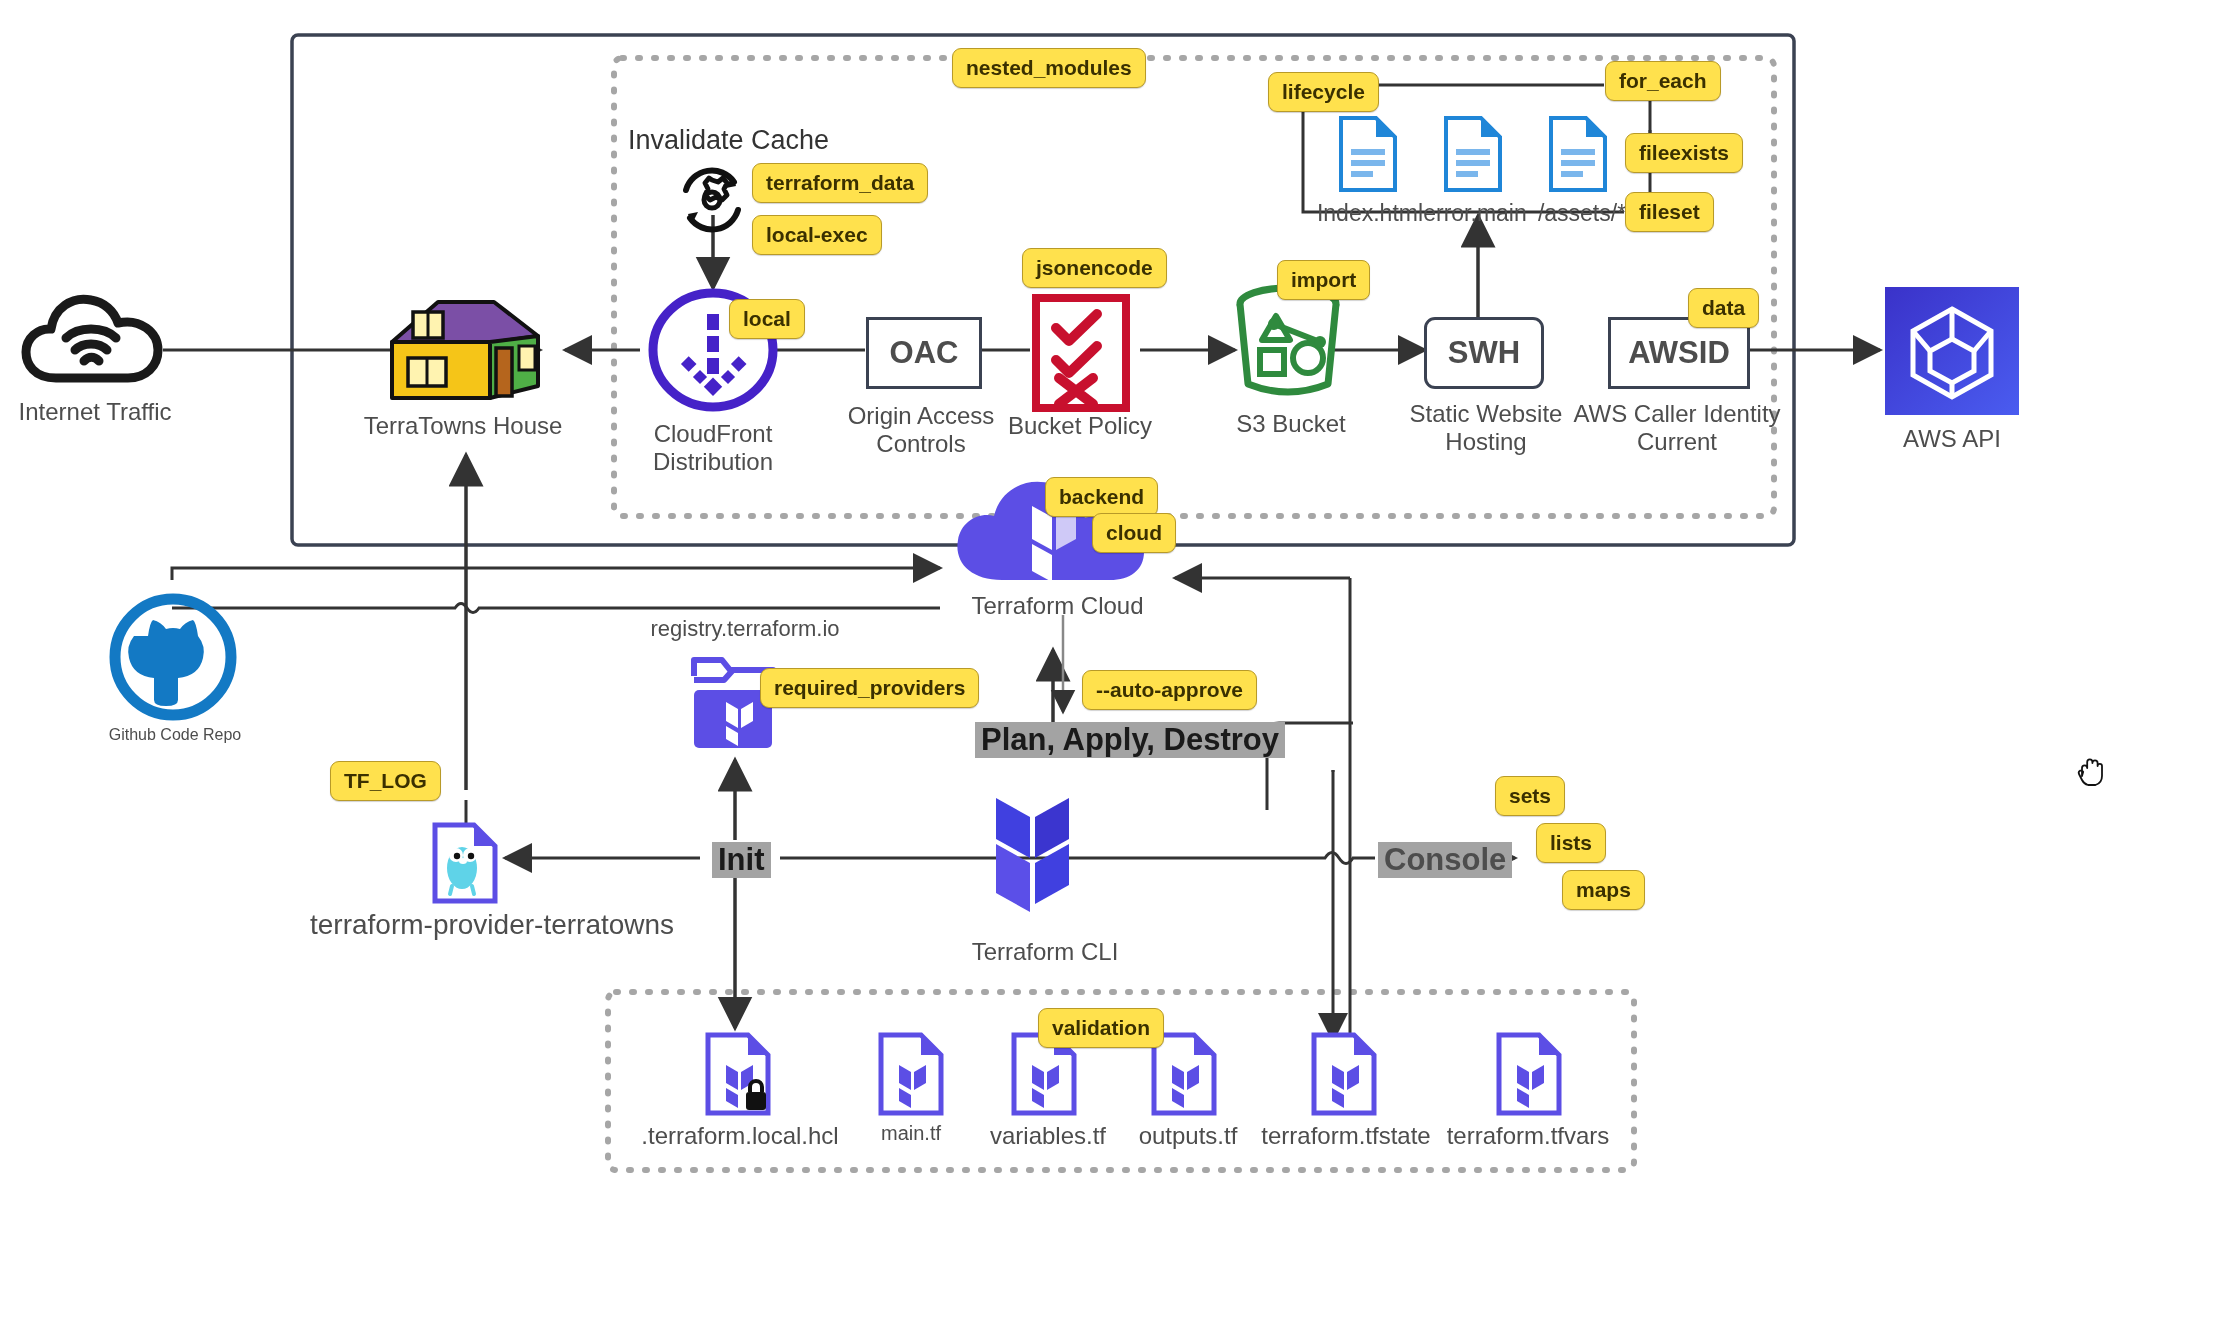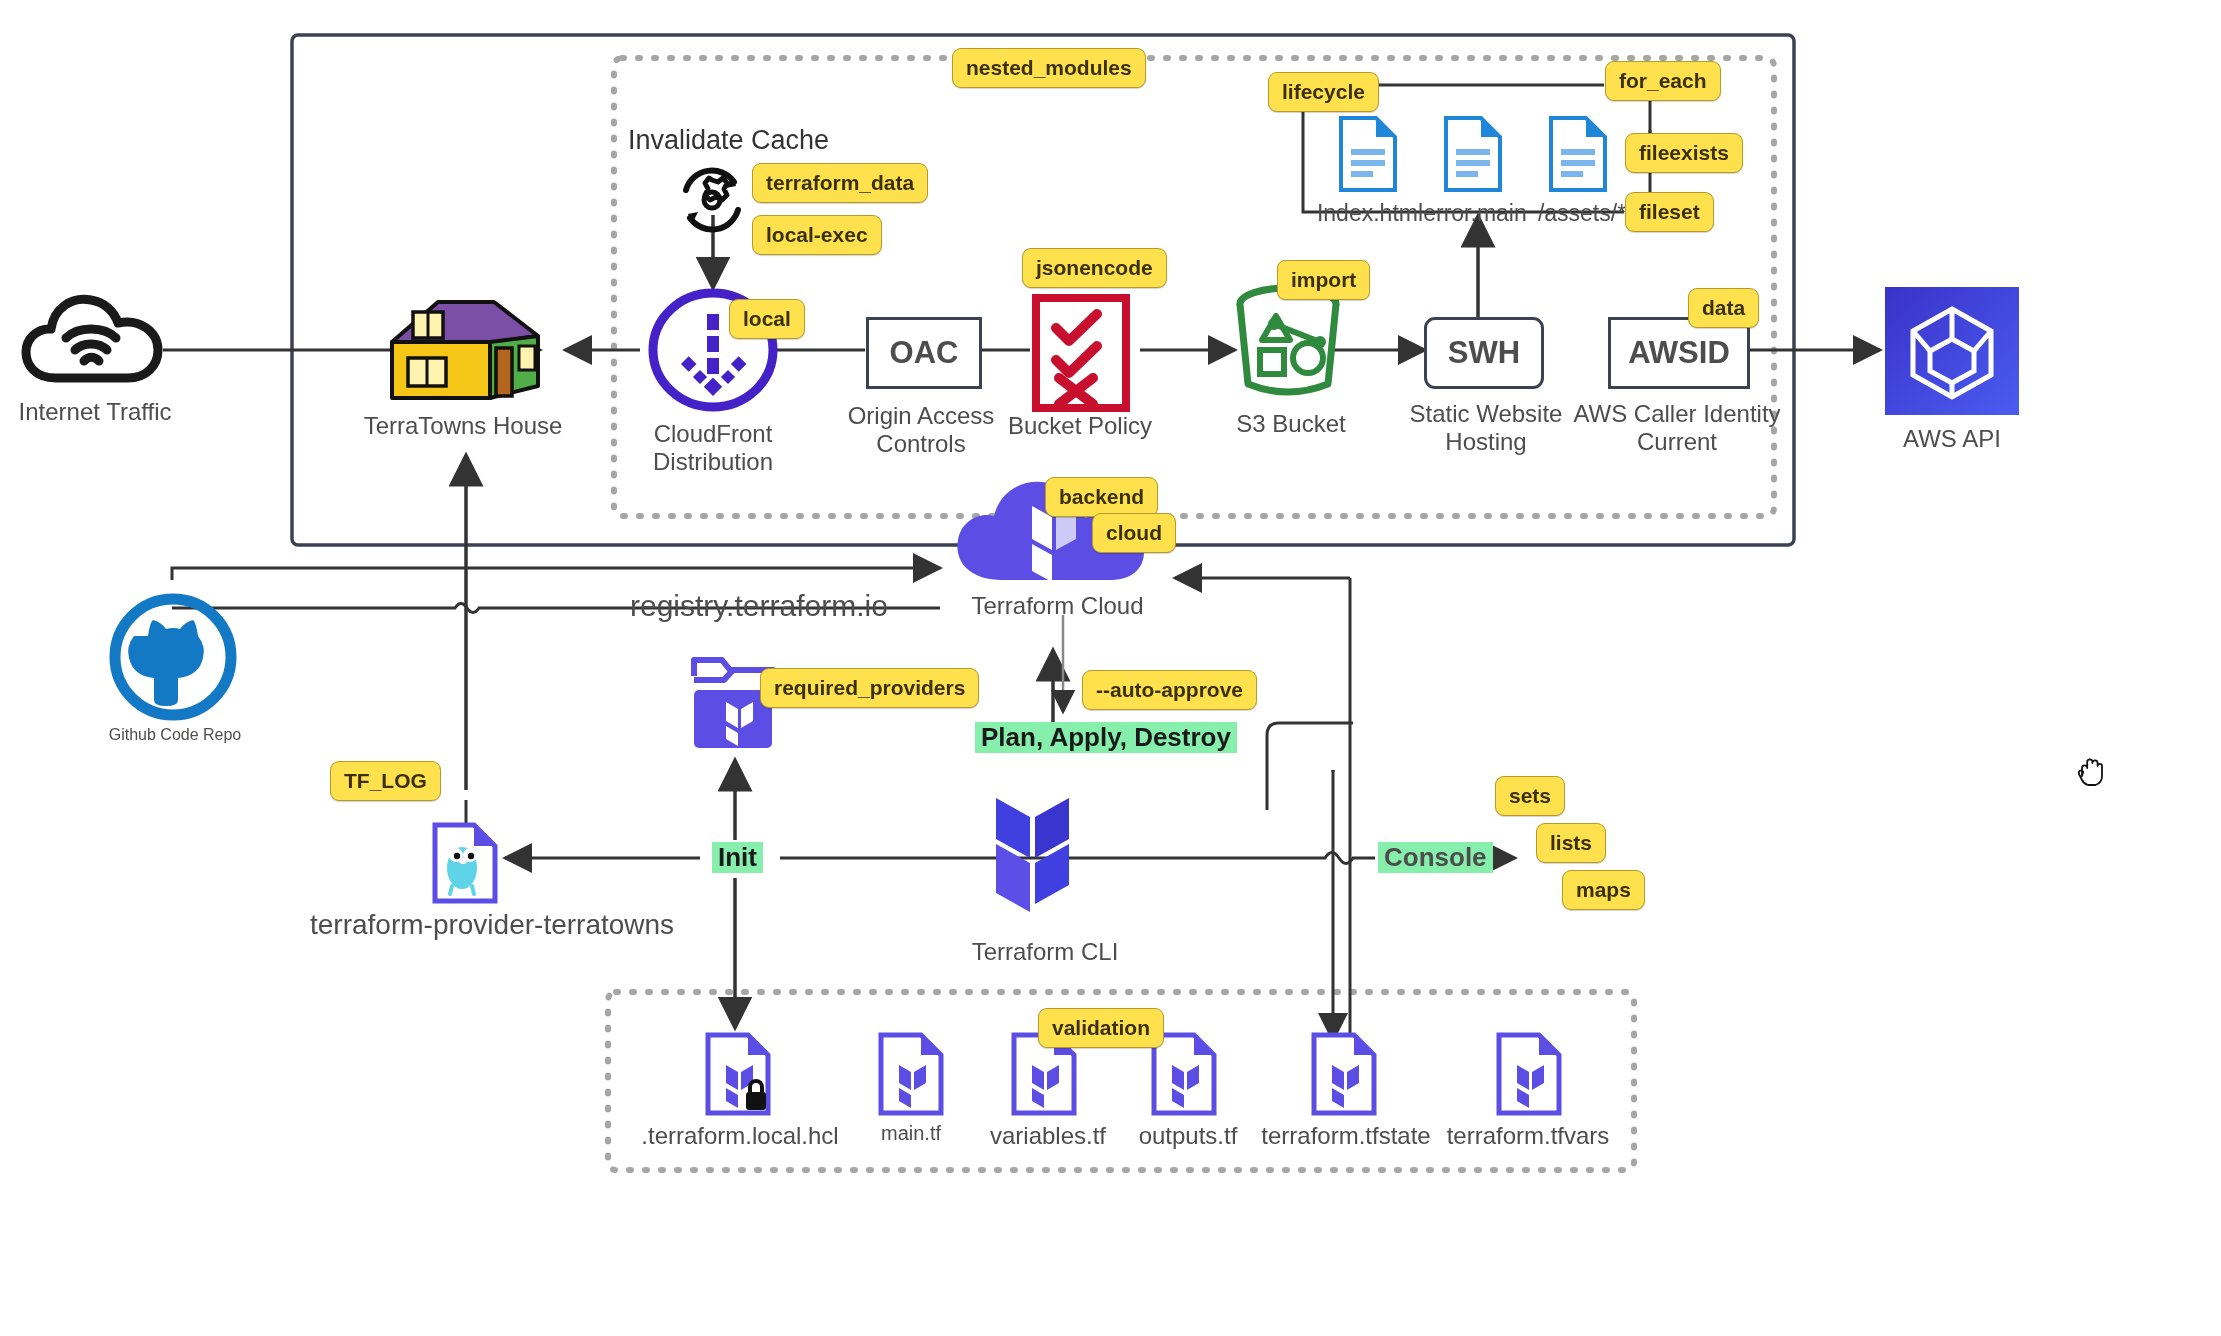--- a/index.html
+++ b/index.html
@@ -6,21 +6,21 @@
   body{width:2221px;height:1336px;overflow:hidden;
        font-family:"Liberation Sans","DejaVu Sans",sans-serif;}
   #stage{position:relative;width:2221px;height:1336px;background:#fff;}
   svg.layer{position:absolute;left:0;top:0;width:2221px;height:1336px;overflow:visible;}
   .node{position:absolute;}
   .cap{position:absolute;text-align:center;color:#4d4d4d;font-size:24px;line-height:1.18;white-space:pre;}
   .cap.dark{color:#333;}
   .tag{position:absolute;background:#FFE14D;border:1.5px solid #b89a28;border-radius:9px;
        color:#3a3000;font-weight:bold;font-size:21px;padding:7px 13px;white-space:nowrap;
        box-shadow:0 1px 1px rgba(0,0,0,.18);text-align:center;}
-  .lbl{position:absolute;background:#86efac;color:#1a1a1a;font-weight:bold;font-size:26px;
+  .lbl{position:absolute;background:#a3a3a3;color:#1a1a1a;font-weight:bold;font-size:31px;
        white-space:nowrap;padding:0 6px;}
   .boxlabel{position:absolute;display:flex;align-items:center;justify-content:center;
             border:3px solid #3b4252;background:#fff;color:#4d4d4d;font-weight:bold;font-size:31px;}
   .cursor{position:absolute;width:34px;height:34px;}
 </style>
 </head>
 <body>
 
 <div id="stage">
 
@@ -247,21 +247,21 @@
   <div class="node" style="left:108px;top:592px;">
     <svg width="130" height="130" viewBox="0 0 130 130">
       <circle cx="65" cy="65" r="58" fill="none" stroke="#1379c4" stroke-width="11"></circle>
       <path d="M40,44 q2,-14 5,-16 q8,2 13,9 q7,-2 14,0 q5,-7 13,-9 q3,2 5,16
                q8,10 5,22 q-4,18 -25,20 l0,22 q0,6 -12,6 q-12,0 -12,-6 l0,-22
                q-21,-2 -25,-20 q-3,-12 5,-22 z" fill="#1379c4"></path>
     </svg>
   </div>
   <div class="cap" style="left:70px;top:726px;width:210px;font-size:16px;">Github Code Repo</div>
 
-  <div class="cap" style="left:630px;top:588px;width:230px;font-size:30px;">registry.terraform.io</div>
+  <div class="cap" style="left:630px;top:616px;width:230px;font-size:22px;">registry.terraform.io</div>
   <div class="node" style="left:688px;top:650px;">
     <svg width="96" height="108" viewBox="0 0 96 108">
       <path d="M6,26 V10 h28 l8,10 h36 v16" fill="#fff" stroke="#5C4EE5" stroke-width="6" stroke-linejoin="round"></path>
       <path d="M6,30 h30 l9,-10 h40 v20" fill="#fff" stroke="#5C4EE5" stroke-width="6" stroke-linejoin="round"></path>
       <rect x="6" y="40" width="78" height="58" rx="5" fill="#5C4EE5"></rect>
       <g fill="#fff">
         <polygon points="38,52 50,59 50,78 38,71"></polygon>
         <polygon points="53,59 65,52 65,71 53,78"></polygon>
         <polygon points="38,76 50,83 50,96 38,89"></polygon>
       </g>

